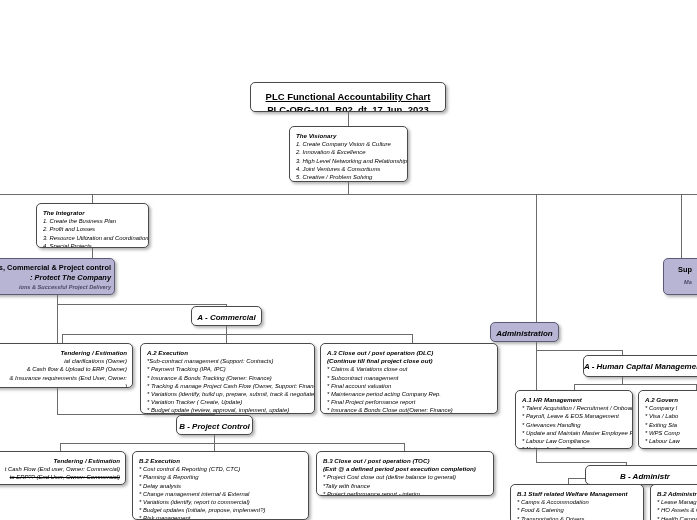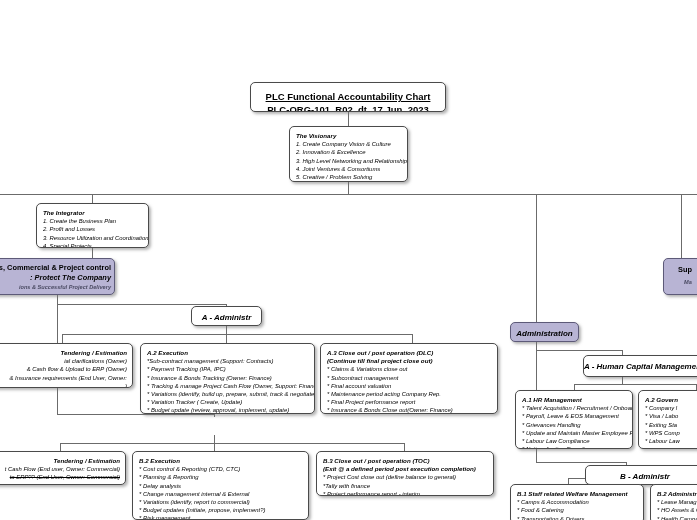--- a/index.html
+++ b/index.html
@@ -186,21 +186,21 @@
     <div class="ph-sub" style="text-align:right; padding-right:3px;">: Protect The Company</div>
     <div class="ph-note" style="text-align:right; padding-right:3px;">ions &amp; Successful Project Delivery</div>
   </div>
 
   <div class="box purple" style="left:663px; top:258px; width:110px; height:37px; padding-top:6px;">
     <div class="ph-title" style="text-align:left; padding-left:14px;">Sup</div>
     <div class="ph-note" style="text-align:left; padding-left:20px; padding-top:3px;">Ma</div>
   </div>
 
   <div class="box" style="left:191px; top:306px; width:71px; height:20px;">
-    <div class="node-label">A - Administr</div>
+    <div class="node-label">A - Commercial</div>
   </div>
 
   <div class="box listbox" style="left:-62px; top:343px; width:195px; height:45px;">
     <div class="lb-head" style="text-align:right;"> Tendering / Estimation</div>
     <div class="lb-item" style="text-align:right;">ial clarifications (Owner)</div>
     <div class="lb-item" style="text-align:right;">&amp; Cash flow &amp; Upload to ERP (Owner)</div>
     <div class="lb-item" style="text-align:right;">&amp; Insurance requirements (End User, Owner:</div>
     <div class="lb-item" style="text-align:right;">)</div>
   </div>
 
@@ -221,20 +221,23 @@
     <div class="lb-head">(Continue till final project close out)</div>
     <div class="lb-item">* Claims &amp; Variations close out</div>
     <div class="lb-item">* Subcontract management</div>
     <div class="lb-item">* Final account valuation</div>
     <div class="lb-item">* Maintenance period acting Company Rep.</div>
     <div class="lb-item">* Final Project performance report</div>
     <div class="lb-item">* Insurance &amp; Bonds Close out(Owner: Finance)</div>
 
   </div>
 
+  <div class="box" style="left:176px; top:415px; width:77px; height:20px;">
+    <div class="node-label">B - Project Control</div>
+  </div>
 
   <div class="box listbox" style="left:-64px; top:451px; width:190px; height:34px;">
     <div class="lb-head" style="text-align:right;"> Tendering / Estimation</div>
     <div class="lb-item" style="text-align:right;">t Cash Flow (End user, Owner: Commercial)</div>
     <div class="lb-item strike" style="text-align:right;">to ERP?? (End User, Owner: Commercial)</div>
   </div>
 
   <div class="box listbox" style="left:132px; top:451px; width:177px; height:69px;">
     <div class="lb-head">B.2 Execution</div>
     <div class="lb-item">* Cost control &amp; Reporting (CTD, CTC)</div>
@@ -249,21 +252,21 @@
 
   <div class="box listbox" style="left:316px; top:451px; width:178px; height:45px;">
     <div class="lb-head">B.3 Close out / post operation (TOC)</div>
     <div class="lb-head">(Exit @ a defined period post execution completion)</div>
     <div class="lb-item">* Project Cost close out (define balance to general)</div>
     <div class="lb-item">*Tally with finance</div>
     <div class="lb-item">* Project performance report - interim</div>
 
   </div>
 
-  <div class="box purple" style="left:510px; top:322px; width:69px; height:20px;">
+  <div class="box purple" style="left:490px; top:322px; width:69px; height:20px;">
     <div class="node-label">Administration</div>
   </div>
 
   <div class="box" style="left:583px; top:355px; width:120px; height:22px;">
     <div class="node-label">A - Human Capital Management</div>
   </div>
 
   <div class="box listbox" style="left:515px; top:390px; width:118px; height:59px;">
     <div class="lb-head">A.1 HR Management</div>
     <div class="lb-item">* Talent Acquisition / Recruitment / Onboarding</div>

